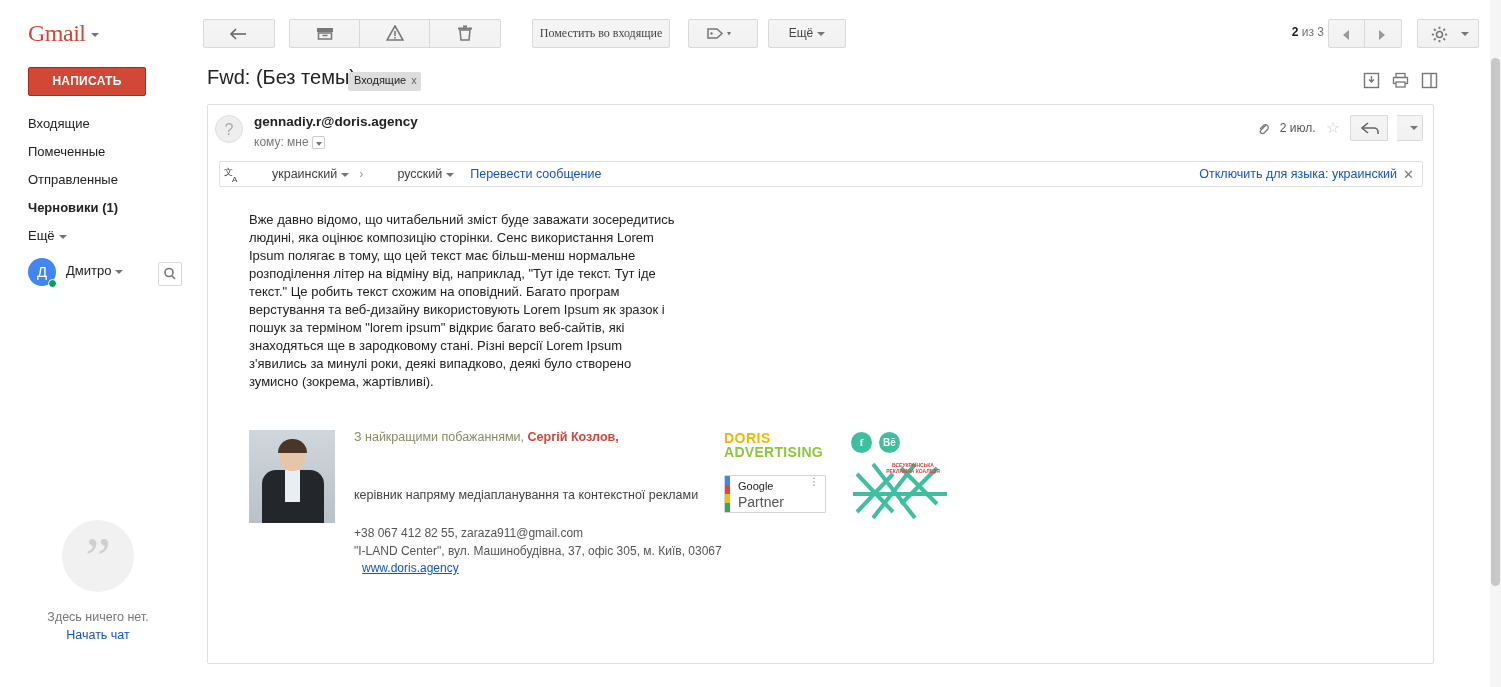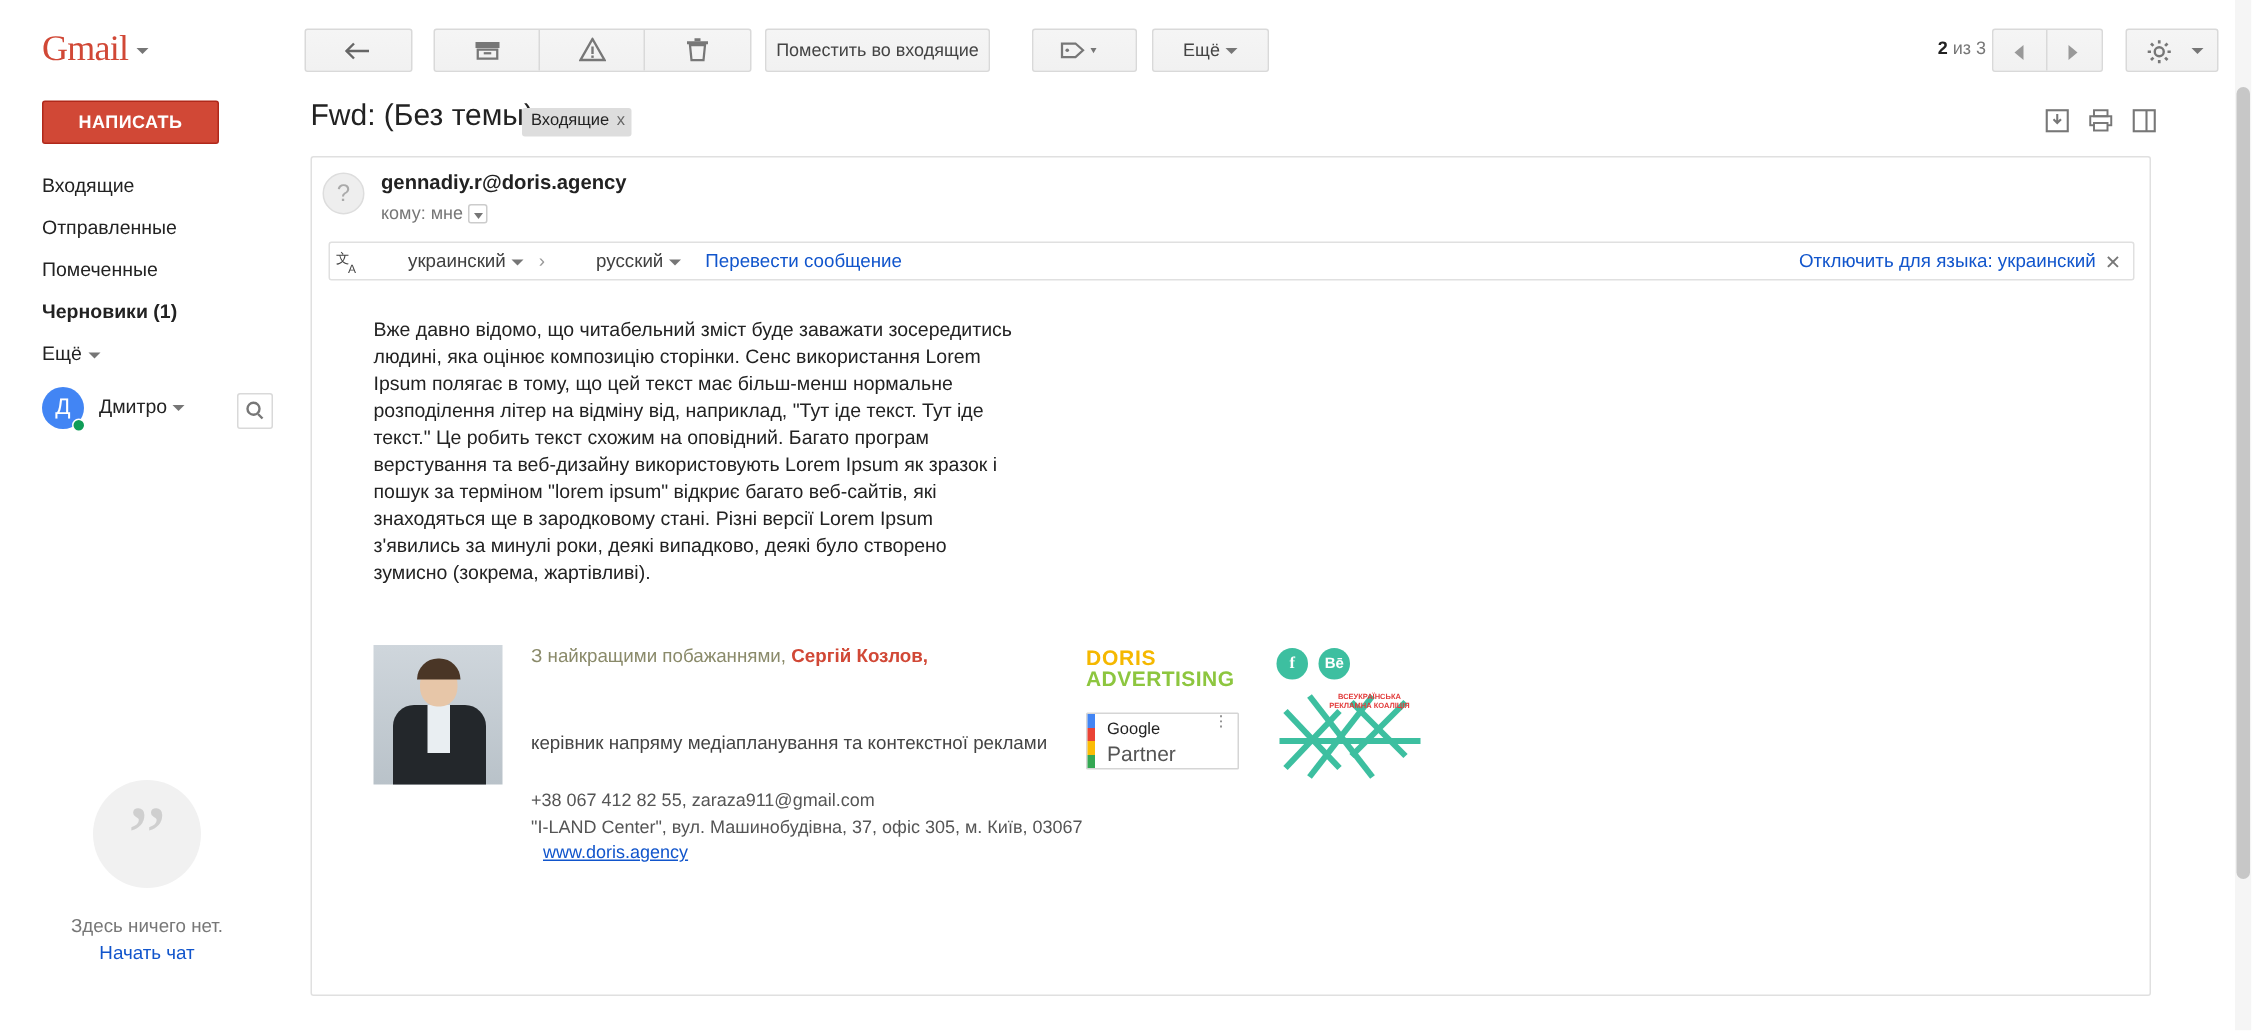--- a/index.html
+++ b/index.html
@@ -282,22 +282,22 @@
 
   <div class="left-col">
     <div class="gmail-logo">
       <span>Gmail</span><span class="gmail-caret"></span>
     </div>
 
     <div class="compose-btn">НАПИСАТЬ</div>
 
     <div class="nav">
       <div class="nav-item">Входящие</div>
+      <div class="nav-item">Помеченные</div>
       <div class="nav-item">Отправленные</div>
-      <div class="nav-item">Помеченные</div>
       <div class="nav-item bold">Черновики (1)</div>
       <div class="nav-item">
         <span>Ещё</span><span class="nav-caret"></span>
       </div>
     </div>
 
     <div class="chat-user">
       <div class="avatar">Д</div>
       <div class="avatar-dot"></div>
       <div class="chat-name">
@@ -343,21 +343,21 @@
       </div>
       <div class="seg">
         <svg class="icon-svg" width="16" height="17" viewBox="0 0 16 17">
           <rect x="1" y="2.5" width="14" height="2" fill="#777"></rect>
           <rect x="6" y="0.5" width="4" height="2" fill="#777"></rect>
           <path d="M3 5 h10 l-1 10 h-8 z" fill="none" stroke="#777" stroke-width="1.5"></path>
         </svg>
       </div>
     </div>
 
-    <div class="tb-btn" style="left:314px; width:150px;">Поместить во входящие</div>
+    <div class="tb-btn" style="left:336px; width:138px;font-family:Liberation Serif, serif;">Поместить во входящие</div>
 
     <div class="tb-btn" style="left:492px; width:70px;">
       <svg class="icon-svg" width="36" height="15" viewBox="0 0 36 15">
         <path d="M3 3 h9 l5 4.5 -5 4.5 h-9 z" fill="none" stroke="#777" stroke-width="1.5"></path>
         <circle cx="6.5" cy="7.5" r="1.2" fill="#777"></circle>
         <path d="M22 6 l4 0 l-2 3.5 z" fill="#767676"></path>
       </svg>
     </div>
 
     <div class="tb-btn" style="left:572px; width:78px;">
@@ -425,20 +425,39 @@
       </div>
     </div>
 
     <div class="msg-card">
 
       <div class="msg-head">
         <div class="q-avatar">?</div>
         <div class="sender">gennadiy.r@doris.agency</div>
         <div class="recipient">
           <span>кому: мне</span><span class="caret-box"></span>
+        </div>
+        <div class="msg-meta">
+          <span class="clip-icon">
+            <svg width="14" height="14" viewBox="0 0 14 14">
+              <path d="M10 4 L5 9 a2 2 0 0 0 3 3 L12 8" fill="none" stroke="#777" stroke-width="1.3"></path>
+              <path d="M12 8 a3 3 0 0 0 -4 -4 L4 8" fill="none" stroke="#777" stroke-width="1.3"></path>
+            </svg>
+          </span>
+          <span class="date-text">2 июл.</span>
+          <span class="star">☆</span>
+          <span class="reply-btn">
+            <svg style="position:absolute;left:10px;top:6px" width="18" height="13" viewBox="0 0 18 13">
+              <path d="M7 1 L1 6 L7 11" fill="none" stroke="#666" stroke-width="1.6"></path>
+              <path d="M1 6 H13 a4 4 0 0 1 4 4 V12" fill="none" stroke="#666" stroke-width="1.6"></path>
+            </svg>
+          </span>
+          <span class="more-btn">
+            <span class="caret-dn" style="position:absolute;left:9px;top:10px"></span>
+          </span>
         </div>
       </div>
 
       <div class="translate-bar">
         <span class="tr-icon">
           <svg width="20" height="17" viewBox="0 0 20 17" style="vertical-align:middle">
             <text x="0" y="9" font-size="9" fill="#444" font-family="Liberation Sans">文</text>
             <text x="8" y="16" font-size="8" fill="#444" font-family="Liberation Sans">A</text>
           </svg>
         </span>

